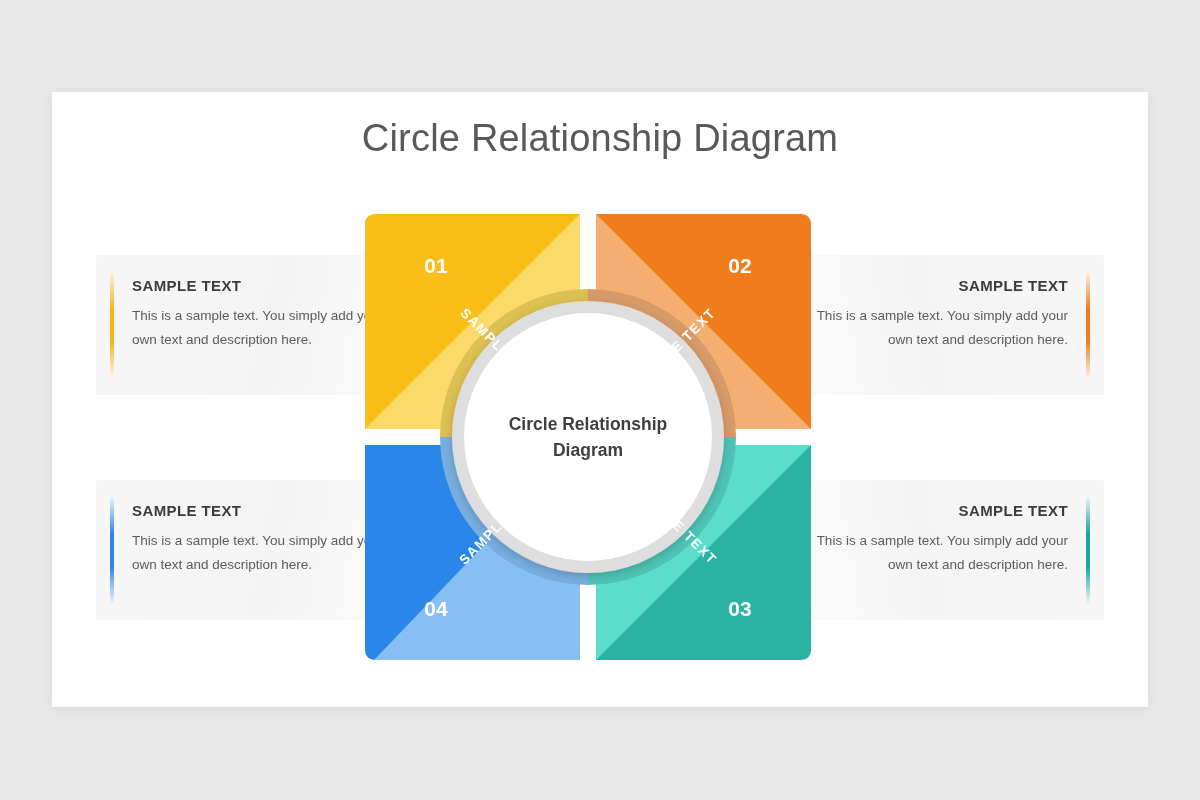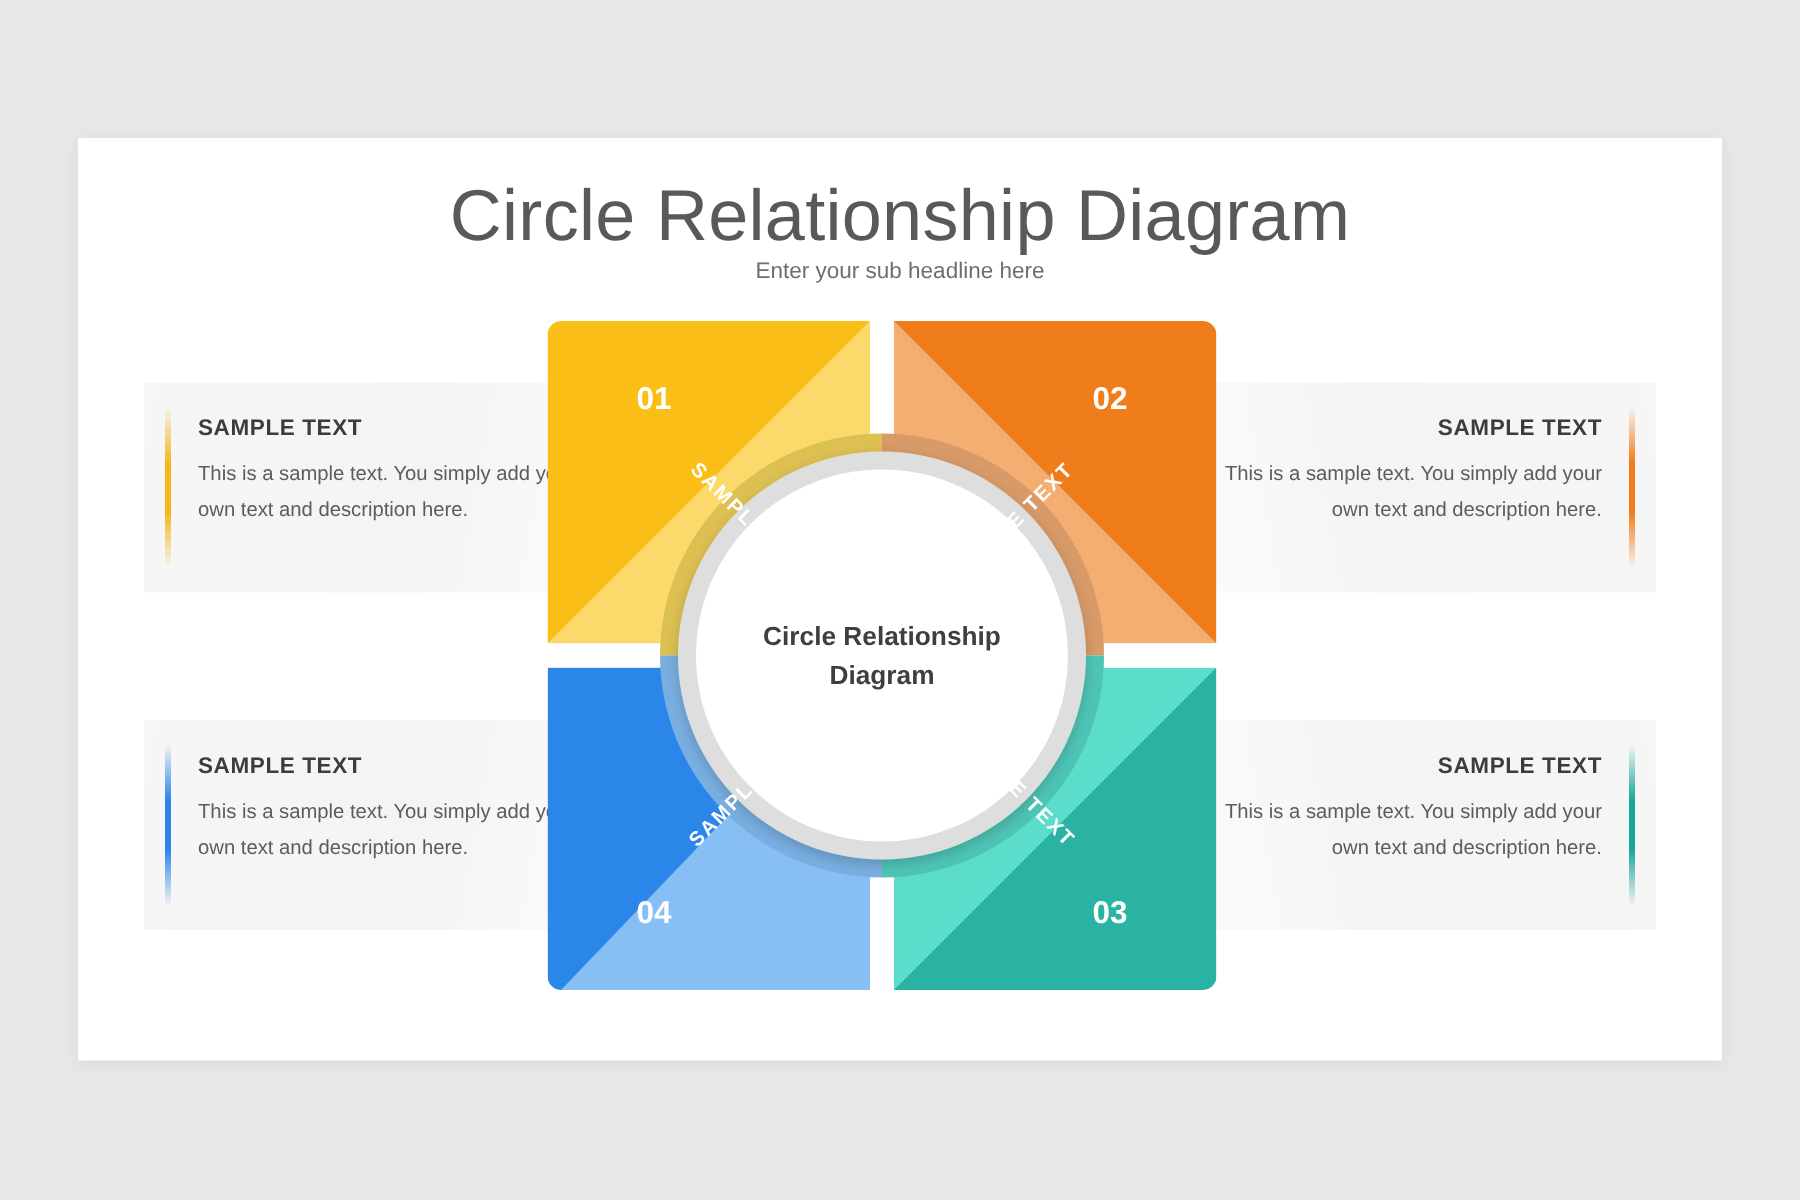--- a/index.html
+++ b/index.html
@@ -24,21 +24,21 @@
     box-shadow: 0 2px 10px rgba(0,0,0,0.06);
   }
 
   
   #page-title {
     position: absolute;
     left: 0;
     top: 25px;
     width: 1096px;
     text-align: center;
-    font-size: 48px;
+    font-size: 38px;
     font-weight: 400;
     color: #59595b;
     letter-spacing: 0.2px;
     white-space: nowrap;
   }
   #page-subtitle {
     position: absolute;
     left: 0;
     top: 80px;
     width: 1096px;
@@ -121,21 +121,20 @@
     font-weight: 700;
     fill: #3f3f41;
   }
 </style>
 </head>
 <body style="background: rgb(232, 231, 232);">
 
 <div id="slide" style="background: rgb(255, 255, 255);">
 
   <div id="page-title">Circle Relationship Diagram</div>
-  <div id="page-subtitle">Enter your sub headline here</div>
 
   <div class="info-card left" id="card-1">
     <div class="accent" style="background: linear-gradient(rgba(255, 255, 255, 0) 0%, rgb(244, 183, 26) 35%, rgb(244, 183, 26) 65%, rgba(255, 255, 255, 0) 100%);"></div>
     <div class="body">
       <div class="ic-title">SAMPLE TEXT</div>
       <div class="ic-desc">This is a sample text. You simply add your own text and description here.</div>
     </div>
   </div>
 
   <div class="info-card right" id="card-2">

